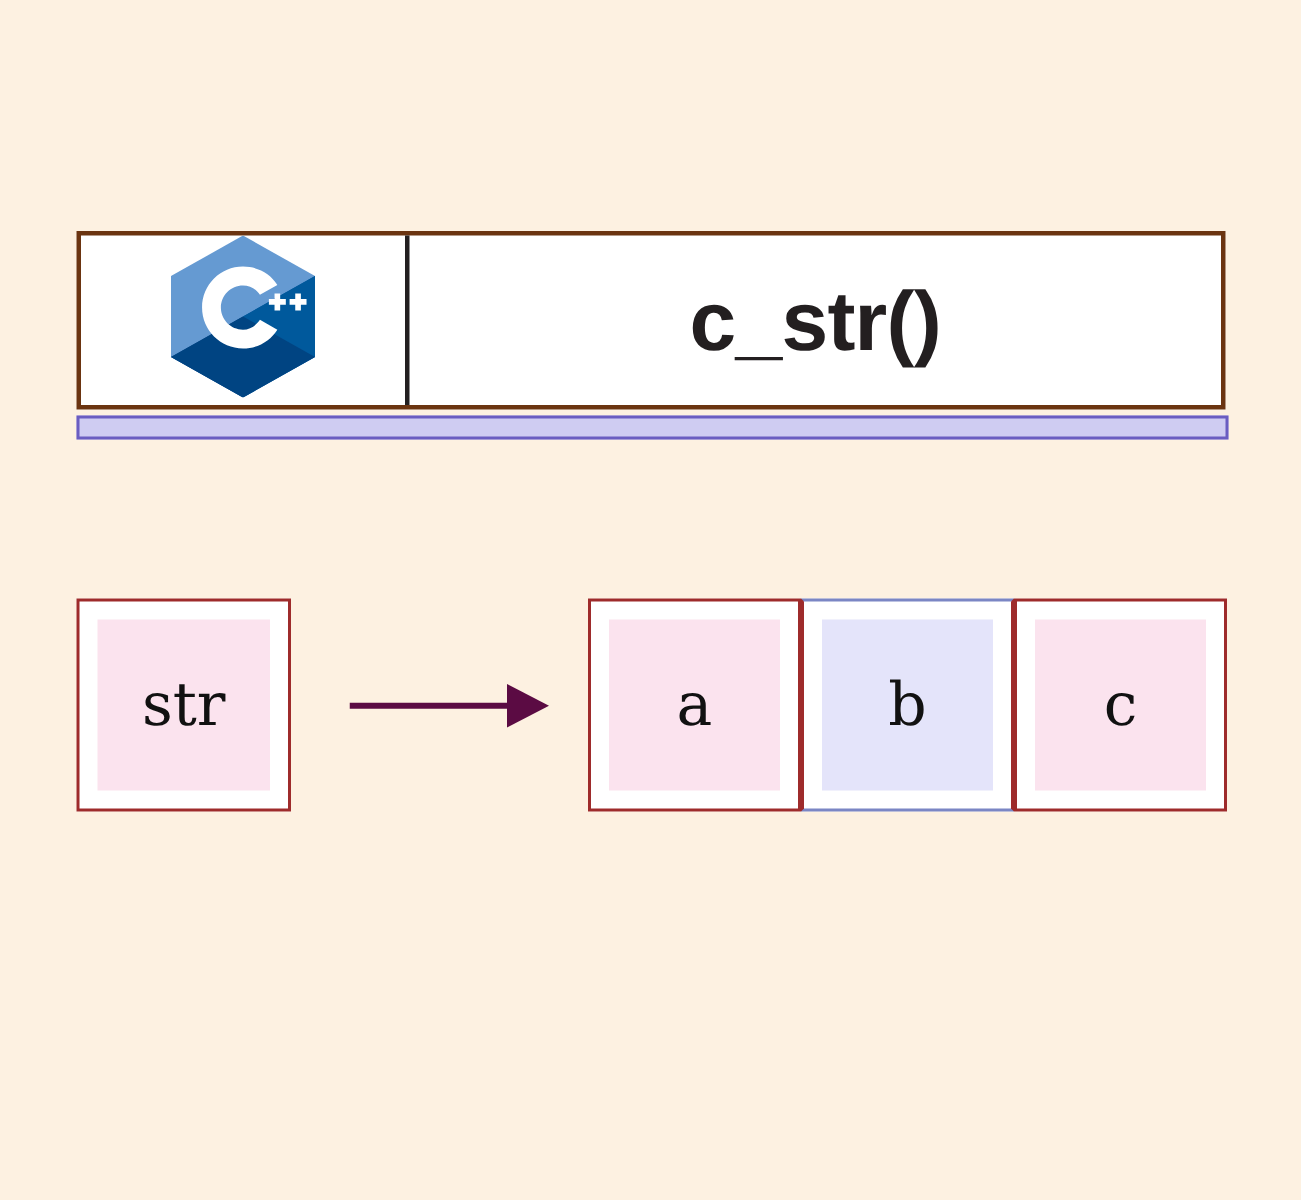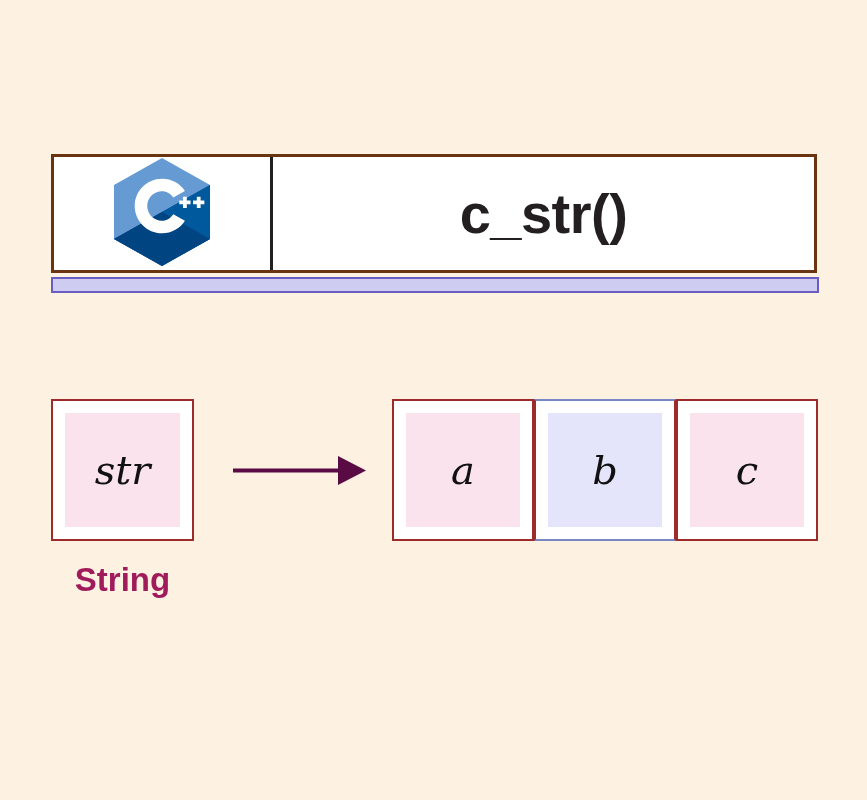--- a/index.html
+++ b/index.html
@@ -83,21 +83,20 @@
   #string-inner {
     width: 100%;
     height: 100%;
     background: #FBE3EE;
     display: flex;
     align-items: center;
     justify-content: center;
   }
   .cell-text {
     font-family: "DejaVu Serif", serif;
-    font-style: italic;
     font-size: 40px;
     color: #111111;
     line-height: 1;
   }
   #string-label, #array-label {
     margin-top: 22px;
     text-align: center;
     font-size: 33px;
     font-weight: bold;
     color: #A01B5B;
@@ -188,21 +187,20 @@
 </div>
 
 <div id="header-underbar"></div>
 
 <div id="string-group">
   <div id="string-box">
     <div id="string-inner">
       <span class="cell-text">str</span>
     </div>
   </div>
-  <div id="string-label">String</div>
 </div>
 
 <div id="arrow-wrap">
   <svg width="133" height="37" viewBox="0 0 133 37" xmlns="http://www.w3.org/2000/svg">
     <line x1="0" y1="18.5" x2="108" y2="18.5" stroke="#5B0B43" stroke-width="4"></line>
     <polygon points="105,4 133,18.5 105,33" fill="#5B0B43"></polygon>
   </svg>
 </div>
 
 <div id="array-group">

